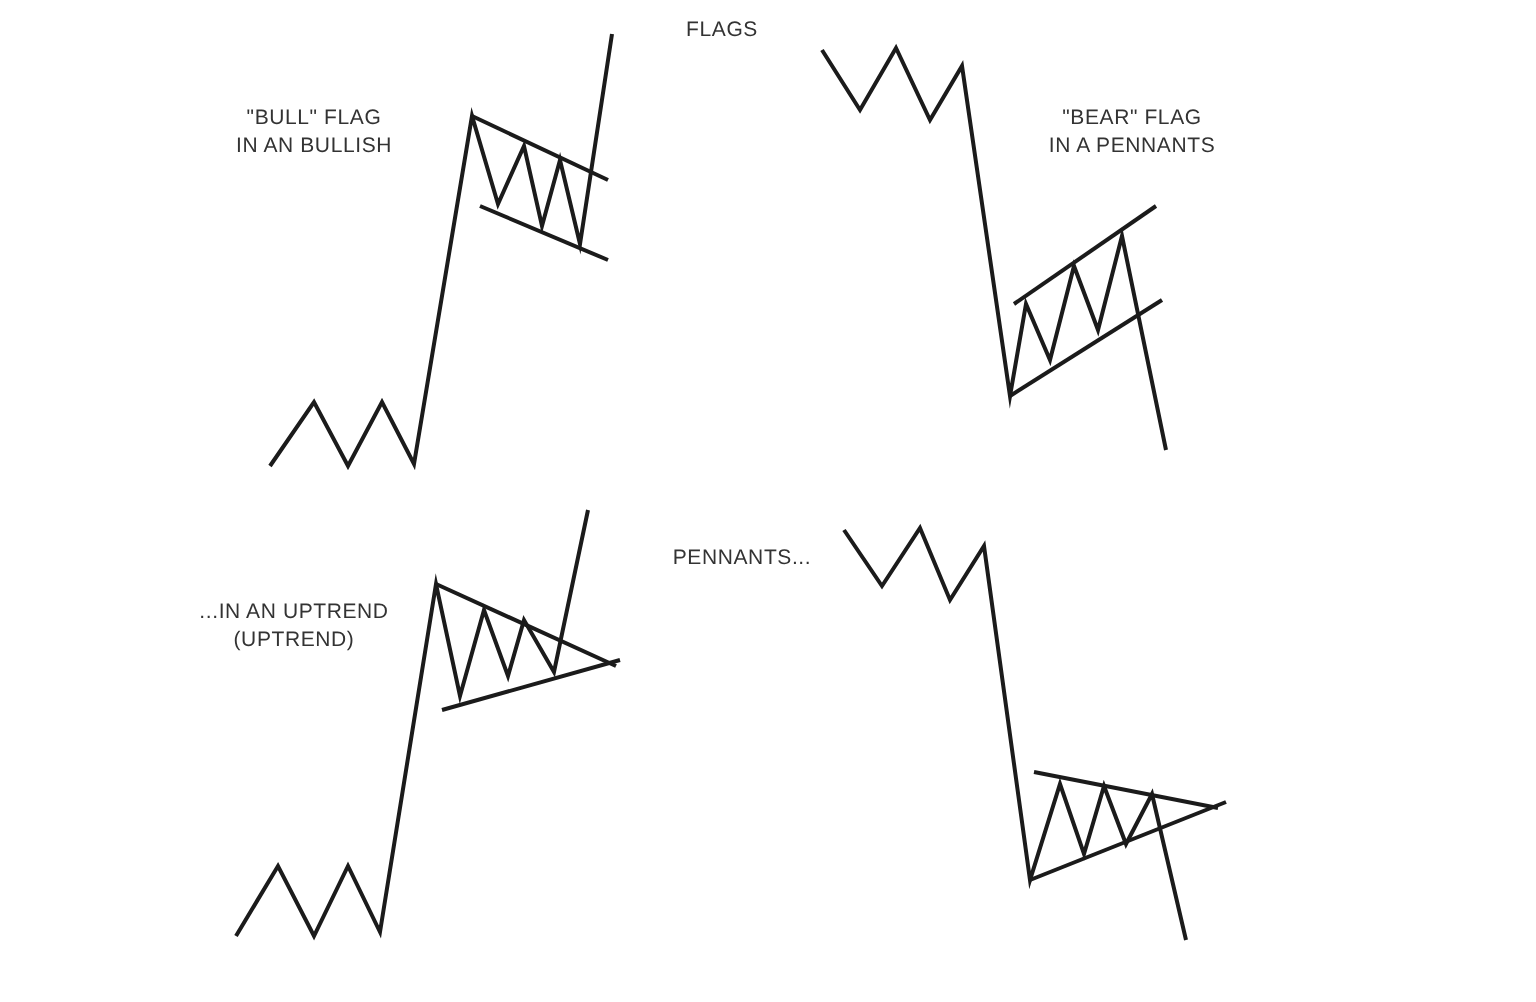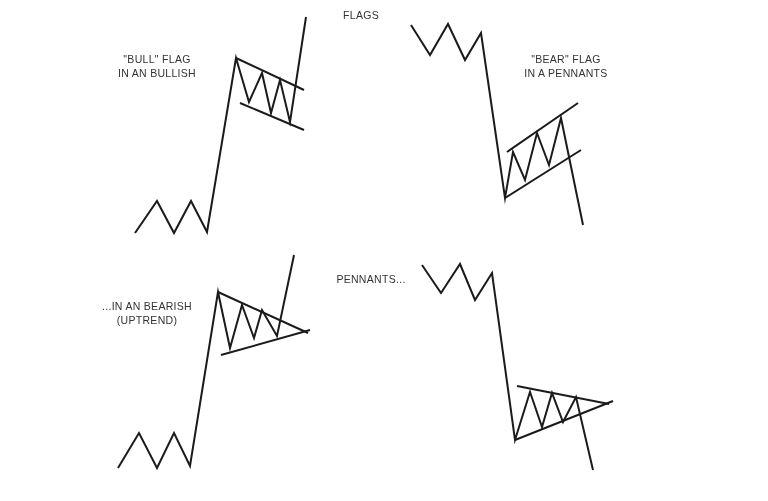--- a/index.html
+++ b/index.html
@@ -74,18 +74,18 @@
     <div>"BULL" FLAG</div>
     <div>IN AN BULLISH</div>
   </div>
 
   <div class="label" id="lbl-bear-flag">
     <div>"BEAR" FLAG</div>
     <div>IN A PENNANTS</div>
   </div>
 
   <div class="label" id="lbl-bull-pennant">
-    <div>...IN AN BEARISH</div>
+    <div>...IN AN UPTREND</div>
     <div>(UPTREND)</div>
   </div>
 
 
 </div>
 
 </body></html>

